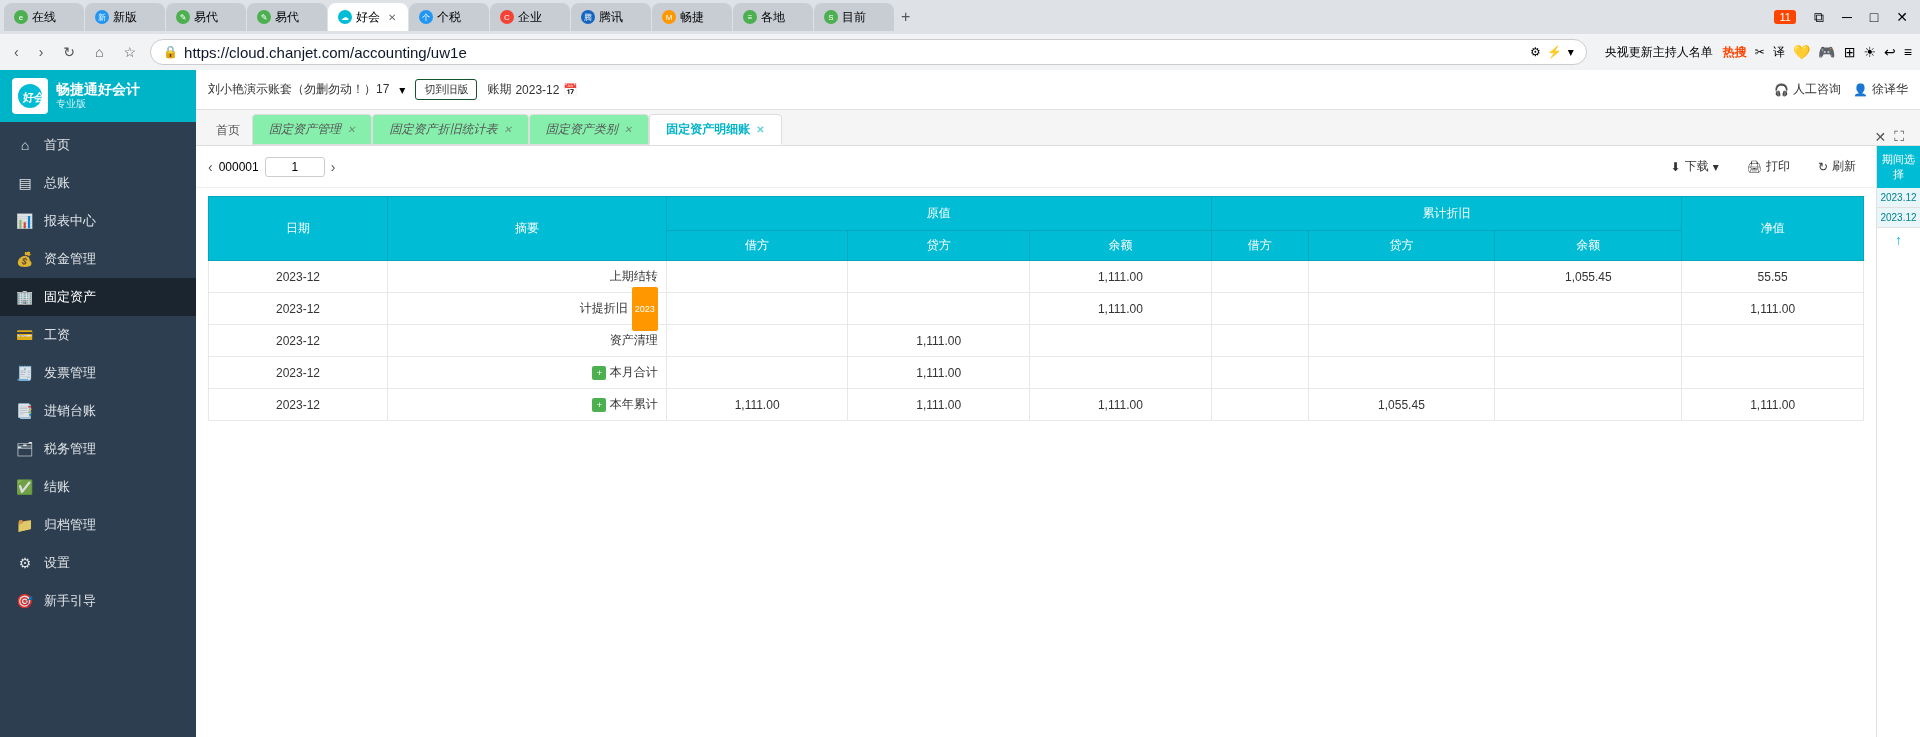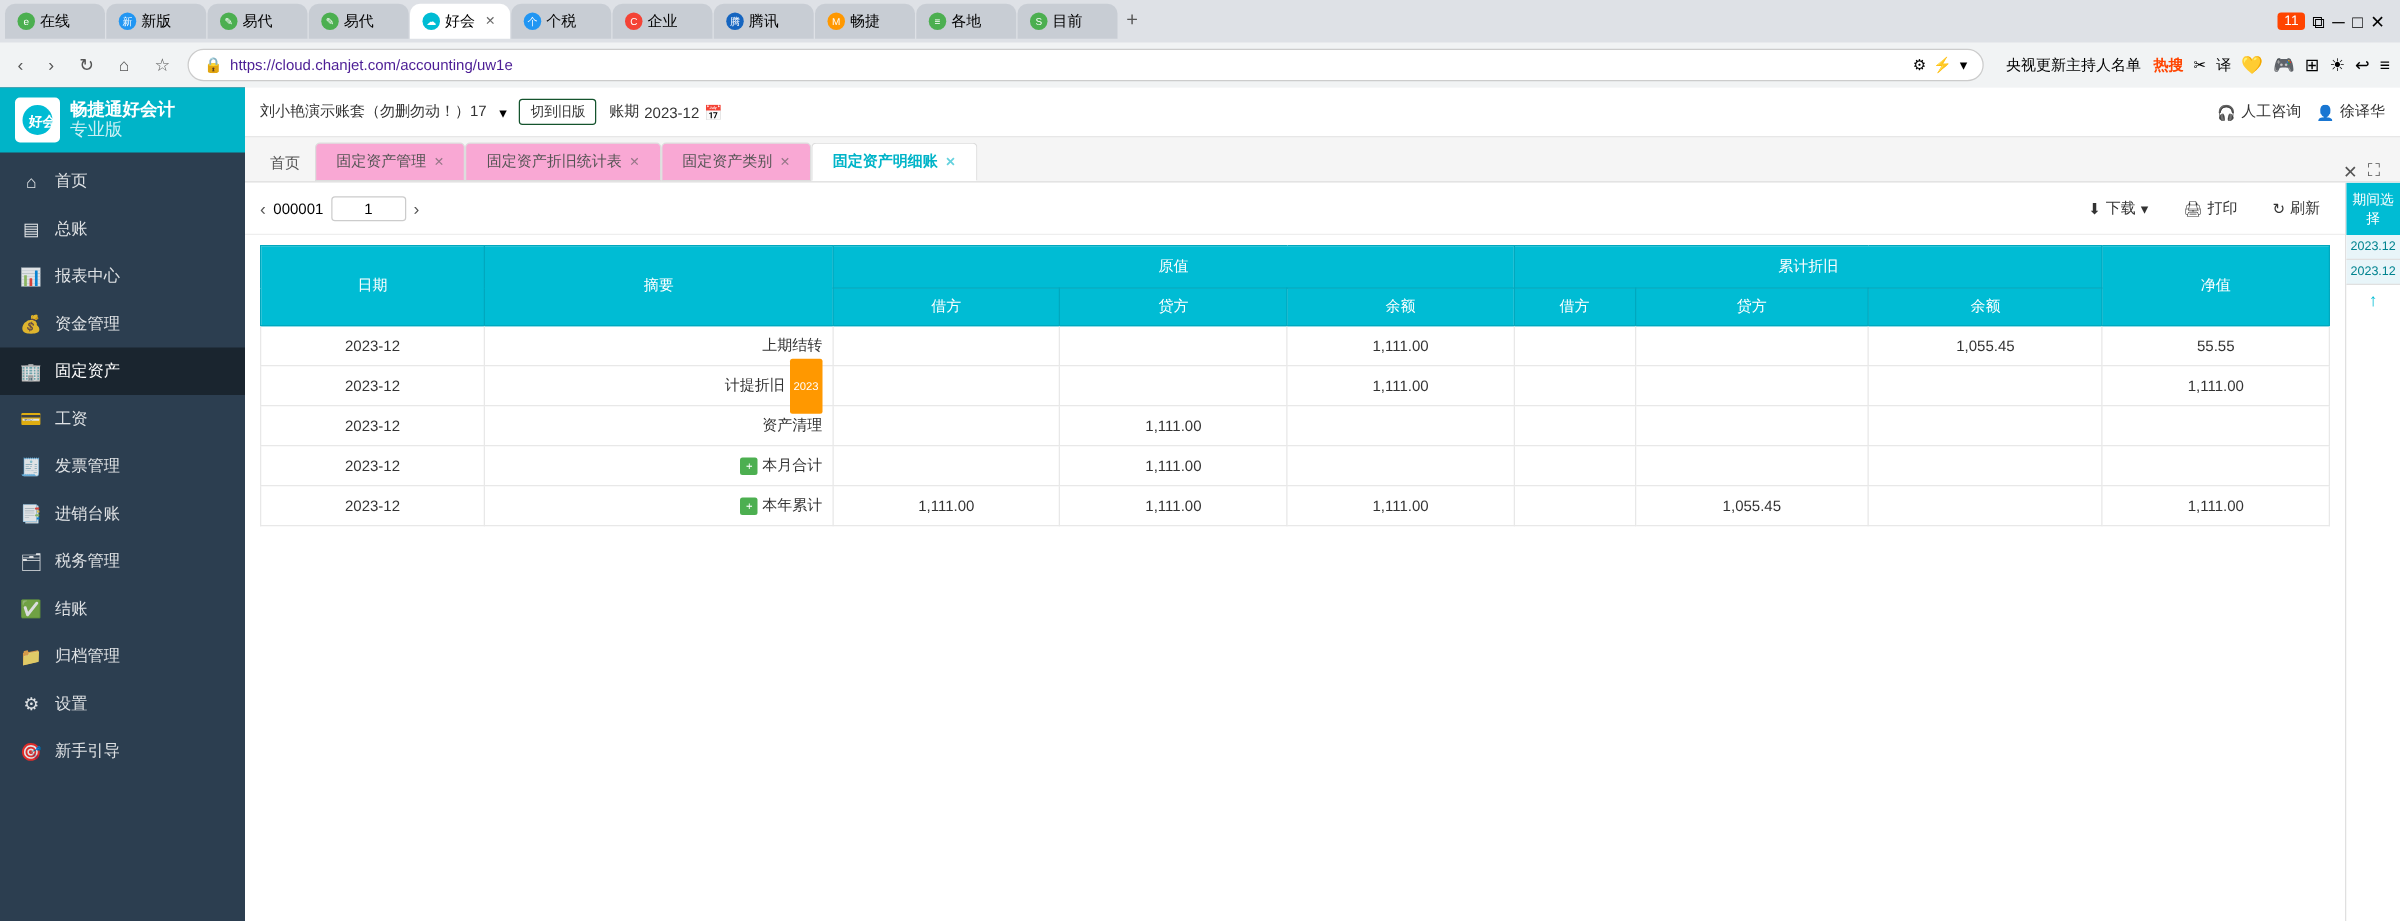--- a/index.html
+++ b/index.html
@@ -12,54 +12,54 @@
     .browser-tab.active { background: #fff; }
     .browser-tab.inactive { background: #c8cdd4; }
     .tab-favicon { width: 14px; height: 14px; border-radius: 50%; display: inline-flex; align-items: center; justify-content: center; font-size: 8px; }
     .tab-close { margin-left: 4px; opacity: 0.6; font-size: 10px; cursor: pointer; }
     .tab-add { background: none; border: none; font-size: 16px; cursor: pointer; padding: 0 6px; color: #555; }
     .tab-controls { display: flex; align-items: center; gap: 8px; margin-left: auto; }
 
     .browser-toolbar { display: flex; align-items: center; height: 36px; background: #f1f3f4; padding: 0 8px; gap: 8px; }
     .nav-btn { background: none; border: none; font-size: 14px; cursor: pointer; color: #555; padding: 2px 6px; }
     .address-bar { flex: 1; display: flex; align-items: center; background: #fff; border: 1px solid #ccc; border-radius: 20px; padding: 0 12px; height: 26px; gap: 6px; }
-    .address-text { font-size: 12px; color: #4c1d95; flex: 1; }
+    .address-text { font-size: 15px; color: #0f172a; flex: 1; }
     .search-right { display: flex; align-items: center; gap: 10px; font-size: 12px; margin-left: 10px; }
     .hot-search { color: #ff4400; font-weight: bold; font-size: 12px; }
 
     
     .app-layout { display: flex; height: 667px; }
 
     
     .sidebar { width: 196px; background: #2c3e50; color: #fff; display: flex; flex-direction: column; height: 100%; }
     .sidebar-brand { background: #00b4c8; padding: 8px 12px; display: flex; align-items: center; gap: 8px; }
     .brand-logo { width: 36px; height: 36px; background: #fff; border-radius: 4px; display: flex; align-items: center; justify-content: center; }
     .brand-logo svg { width: 28px; height: 28px; }
     .brand-text { font-size: 14px; font-weight: bold; color: #fff; line-height: 1.2; }
-    .brand-sub { font-size: 14px; color: rgba(255,255,255,0.8); }
+    .brand-sub { font-size: 10px; color: rgba(255,255,255,0.8); }
     .sidebar-nav { flex: 1; overflow-y: auto; padding: 4px 0; }
     .sidebar-item { display: flex; align-items: center; gap: 10px; padding: 10px 16px; cursor: pointer; color: rgba(255,255,255,0.85); font-size: 13px; }
     .sidebar-item.active { background: #1a252f; color: #fff; }
     .sidebar-icon { width: 18px; height: 18px; display: flex; align-items: center; justify-content: center; font-size: 14px; }
 
     
     .app-header-area { display: flex; flex-direction: column; flex: 1; }
     .app-header { height: 40px; background: #fff; border-bottom: 1px solid #e0e0e0; display: flex; align-items: center; padding: 0 12px; gap: 10px; }
     .header-account { font-size: 12px; color: #333; }
     .header-period { font-size: 12px; color: #333; display: flex; align-items: center; gap: 4px; }
     .switch-btn { background: #fff; border: 1px solid #14532d; border-radius: 3px; padding: 2px 8px; font-size: 11px; cursor: pointer; color: #333; }
     .header-right { margin-left: auto; display: flex; align-items: center; gap: 12px; font-size: 12px; color: #333; }
     .help-btn { display: flex; align-items: center; gap: 4px; cursor: pointer; }
     .user-info { display: flex; align-items: center; gap: 4px; cursor: pointer; }
 
     
     .app-tabs { height: 36px; background: #f5f5f5; border-bottom: 1px solid #ddd; display: flex; align-items: flex-end; padding: 0 8px; overflow: hidden; }
     .app-tab { padding: 6px 16px; font-size: 12px; cursor: pointer; border-radius: 4px 4px 0 0; border: 1px solid transparent; display: flex; align-items: center; gap: 6px; white-space: nowrap; }
     .app-tab.active { background: #fff; border-color: #ddd; border-bottom-color: #fff; color: #00b4c8; font-weight: bold; }
-    .app-tab.inactive { background: #f9a8d4; border-color: #ddd; color: #555; }
+    .app-tab.inactive { background: #86efac; border-color: #ddd; color: #555; font-style: italic; }
     .app-tab.plain { background: none; border: none; color: #555; padding: 6px 12px; }
     .tab-x { font-size: 10px; opacity: 0.6; }
 
     
     .main-content { flex: 1; background: #fff; overflow: hidden; display: flex; flex-direction: column; }
     .content-toolbar { display: flex; align-items: center; justify-content: space-between; padding: 8px 12px; border-bottom: 1px solid #eee; }
     .page-nav { display: flex; align-items: center; gap: 6px; }
     .page-nav-btn { background: none; border: none; cursor: pointer; color: #555; font-size: 14px; }
     .page-input { width: 60px; border: 1px solid #ccc; border-radius: 3px; padding: 2px 6px; text-align: center; font-size: 12px; }
     .toolbar-actions { display: flex; align-items: center; gap: 12px; }
@@ -130,21 +130,21 @@
     </div>
     <div class="browser-tab inactive">
       <span class="tab-favicon" style="background:#4CAF50;color:#fff;">≡</span>
       <span>各地</span>
     </div>
     <div class="browser-tab inactive">
       <span class="tab-favicon" style="background:#4CAF50;color:#fff;">S</span>
       <span>目前</span>
     </div>
     <button class="tab-add">+</button>
-    <div class="tab-controls" style="margin-left:auto;display:flex;align-items:center;gap:6px;padding-right:8px;">
+    <div class="tab-controls" style="margin-left:auto;display:flex;align-items:center;gap:18px;padding-right:8px;">
       <span style="font-size:11px;background:#ff4400;color:#fff;padding:1px 5px;border-radius:3px;">11</span>
       <span style="cursor:pointer;font-size:14px;">⧉</span>
       <span style="cursor:pointer;font-size:14px;">─</span>
       <span style="cursor:pointer;font-size:14px;">□</span>
       <span style="cursor:pointer;font-size:14px;">✕</span>
     </div>
   </div>
   <div class="browser-toolbar">
     <button class="nav-btn">‹</button>
     <button class="nav-btn">›</button>

